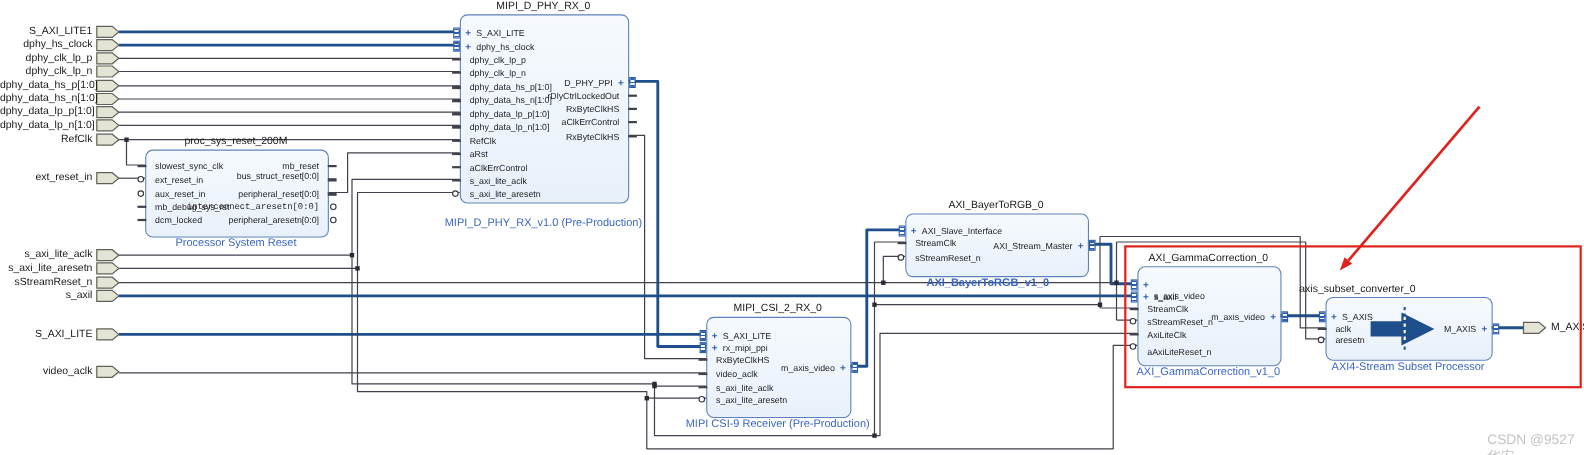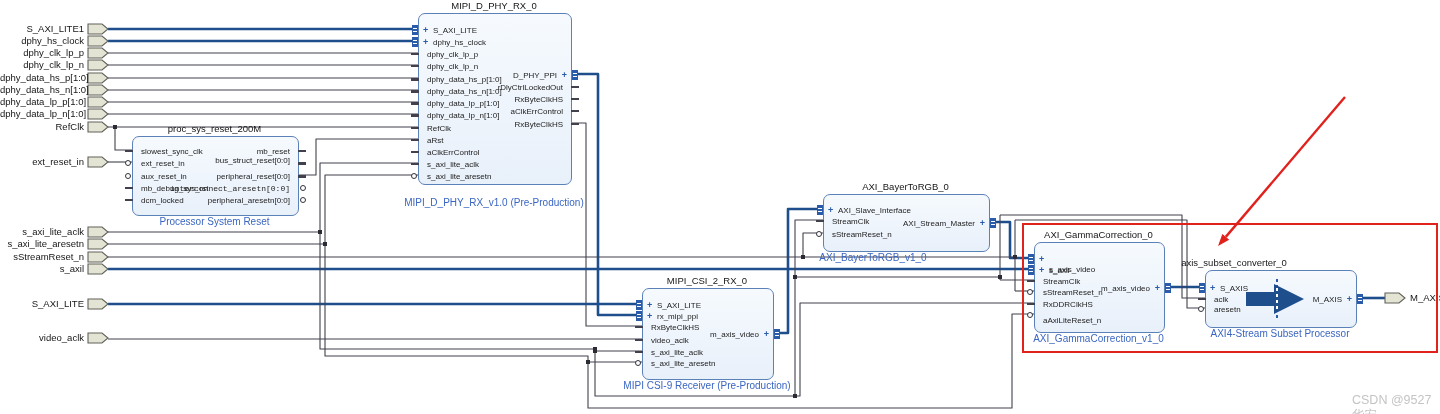--- a/index.html
+++ b/index.html
@@ -170,21 +170,21 @@
         <div class="pin-iface" style="top: 10px; left: -7px;"></div>
         <div class="port-label" style="top: 20.5px; left: 8px;">StreamClk</div>
         <div class="pin-tick" style="width: 8px; height: 1.5px; background: rgb(65, 65, 77); top: 25.25px; left: -8px;"></div>
         <div class="port-label" style="top: 33.5px; left: 8px;">sStreamReset_n</div>
         <div class="pin-bubble" style="top: 36px; left: -8px;"></div>
         <div class="port-label" style="top: 22.5px; right: 14px;">AXI_Stream_Master</div>
         <div class="plus" style="color: rgb(42, 92, 170); top: 22.5px; right: 4px;">+</div>
         <div class="pin-iface" style="top: 23px; right: -7px;"></div>
       </div>
       <div class="blk-title" style="left: 755.5px; top: 181px;">AXI_BayerToRGB_0</div>
-      <div class="blk-sub" style="color: rgb(58, 102, 194); left: 713px; top: 252px;">AXI_BayerToRGB_v1_0</div>
+      <div class="blk-sub" style="color: rgb(58, 102, 194); left: 738px; top: 252px; font-weight: bold;">AXI_BayerToRGB_v1_0</div>
       <div class="block" style="left: 642px; top: 288px; width: 130px; height: 90px;">
         <div class="port-label" style="top: 10.5px; left: 14px;">S_AXI_LITE</div>
         <div class="plus" style="color: rgb(42, 92, 170); top: 10.5px; left: 4px;">+</div>
         <div class="pin-iface" style="top: 11px; left: -7px;"></div>
         <div class="port-label" style="top: 21.5px; left: 14px;">rx_mipi_ppi</div>
         <div class="plus" style="color: rgb(42, 92, 170); top: 21.5px; left: 4px;">+</div>
         <div class="pin-iface" style="top: 22px; left: -7px;"></div>
         <div class="port-label" style="top: 32.5px; left: 8px;">RxByteClkHS</div>
         <div class="pin-tick" style="width: 8px; height: 1.5px; background: rgb(65, 65, 77); top: 37.25px; left: -8px;"></div>
         <div class="port-label" style="top: 45.5px; left: 8px;">video_aclk</div>
@@ -203,21 +203,21 @@
         <div class="port-label" style="top: 9px; left: 14px; margin-top: 12px;">s_axis_video</div>
         <div class="plus" style="color: rgb(42, 92, 170); top: 10.5px; left: 4px;">+</div>
         <div class="pin-iface" style="top: 11px; left: -7px;"></div>
         <div class="port-label" style="top: 21.5px; left: 14px;">s_axil</div>
         <div class="plus" style="color: rgb(42, 92, 170); top: 21.5px; left: 4px;">+</div>
         <div class="pin-iface" style="top: 22px; left: -7px;"></div>
         <div class="port-label" style="top: 32.5px; left: 8px;">StreamClk</div>
         <div class="pin-tick" style="width: 8px; height: 1.5px; background: rgb(65, 65, 77); top: 37.25px; left: -8px;"></div>
         <div class="port-label" style="top: 43.5px; left: 8px;">sStreamReset_n</div>
         <div class="pin-bubble" style="top: 46px; left: -8px;"></div>
-        <div class="port-label" style="top: 55.5px; left: 8px;">RxDDRClkHS</div>
+        <div class="port-label" style="top: 55.5px; left: 8px;">AxiLiteClk</div>
         <div class="pin-tick" style="width: 8px; height: 1.5px; background: rgb(65, 65, 77); top: 60.25px; left: -8px;"></div>
         <div class="port-label" style="top: 72px; left: 8px;">aAxiLiteReset_n</div>
         <div class="pin-bubble" style="top: 69px; left: -8px;"></div>
         <div class="port-label" style="top: 39.5px; right: 14px;">m_axis_video</div>
         <div class="plus" style="color: rgb(42, 92, 170); top: 39.5px; right: 4px;">+</div>
         <div class="pin-iface" style="top: 40px; right: -7px;"></div>
       </div>
       <div class="blk-title" style="left: 948.5px; top: 229px;">AXI_GammaCorrection_0</div>
       <div class="blk-sub" style="color: rgb(58, 102, 194); left: 938.5px; top: 333px;">AXI_GammaCorrection_v1_0</div>
       <div class="block" style="left: 1205px; top: 270px; width: 150px; height: 56px;">

